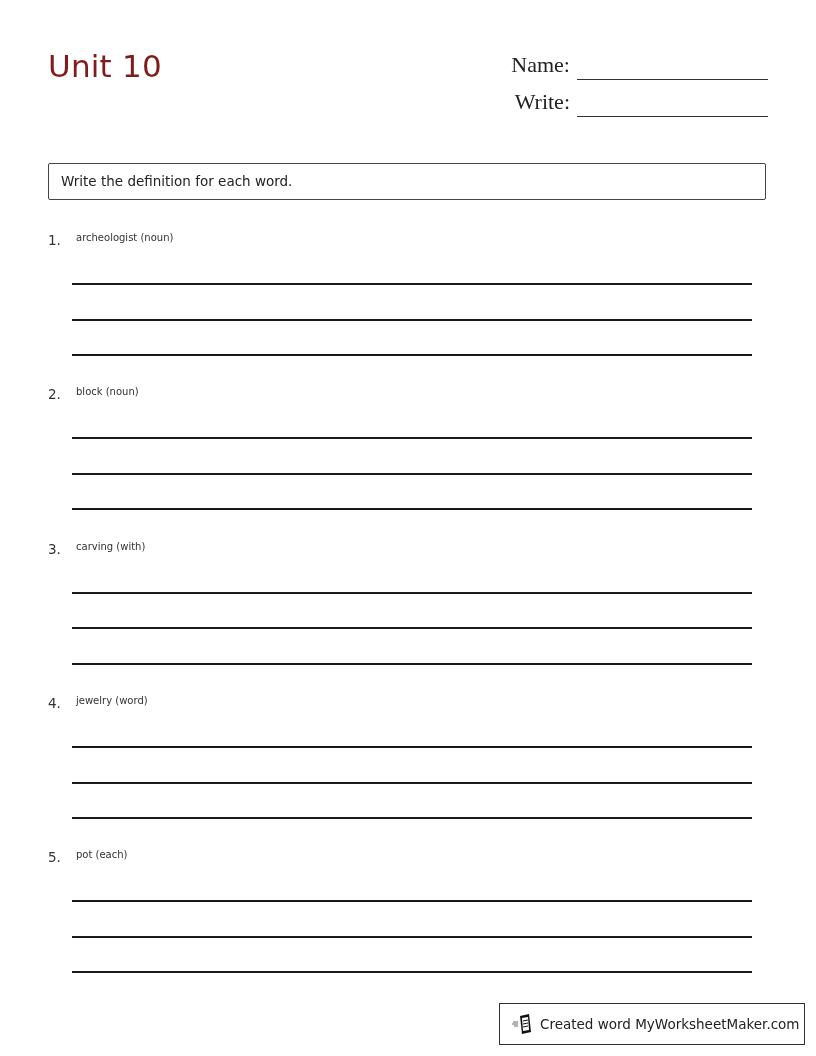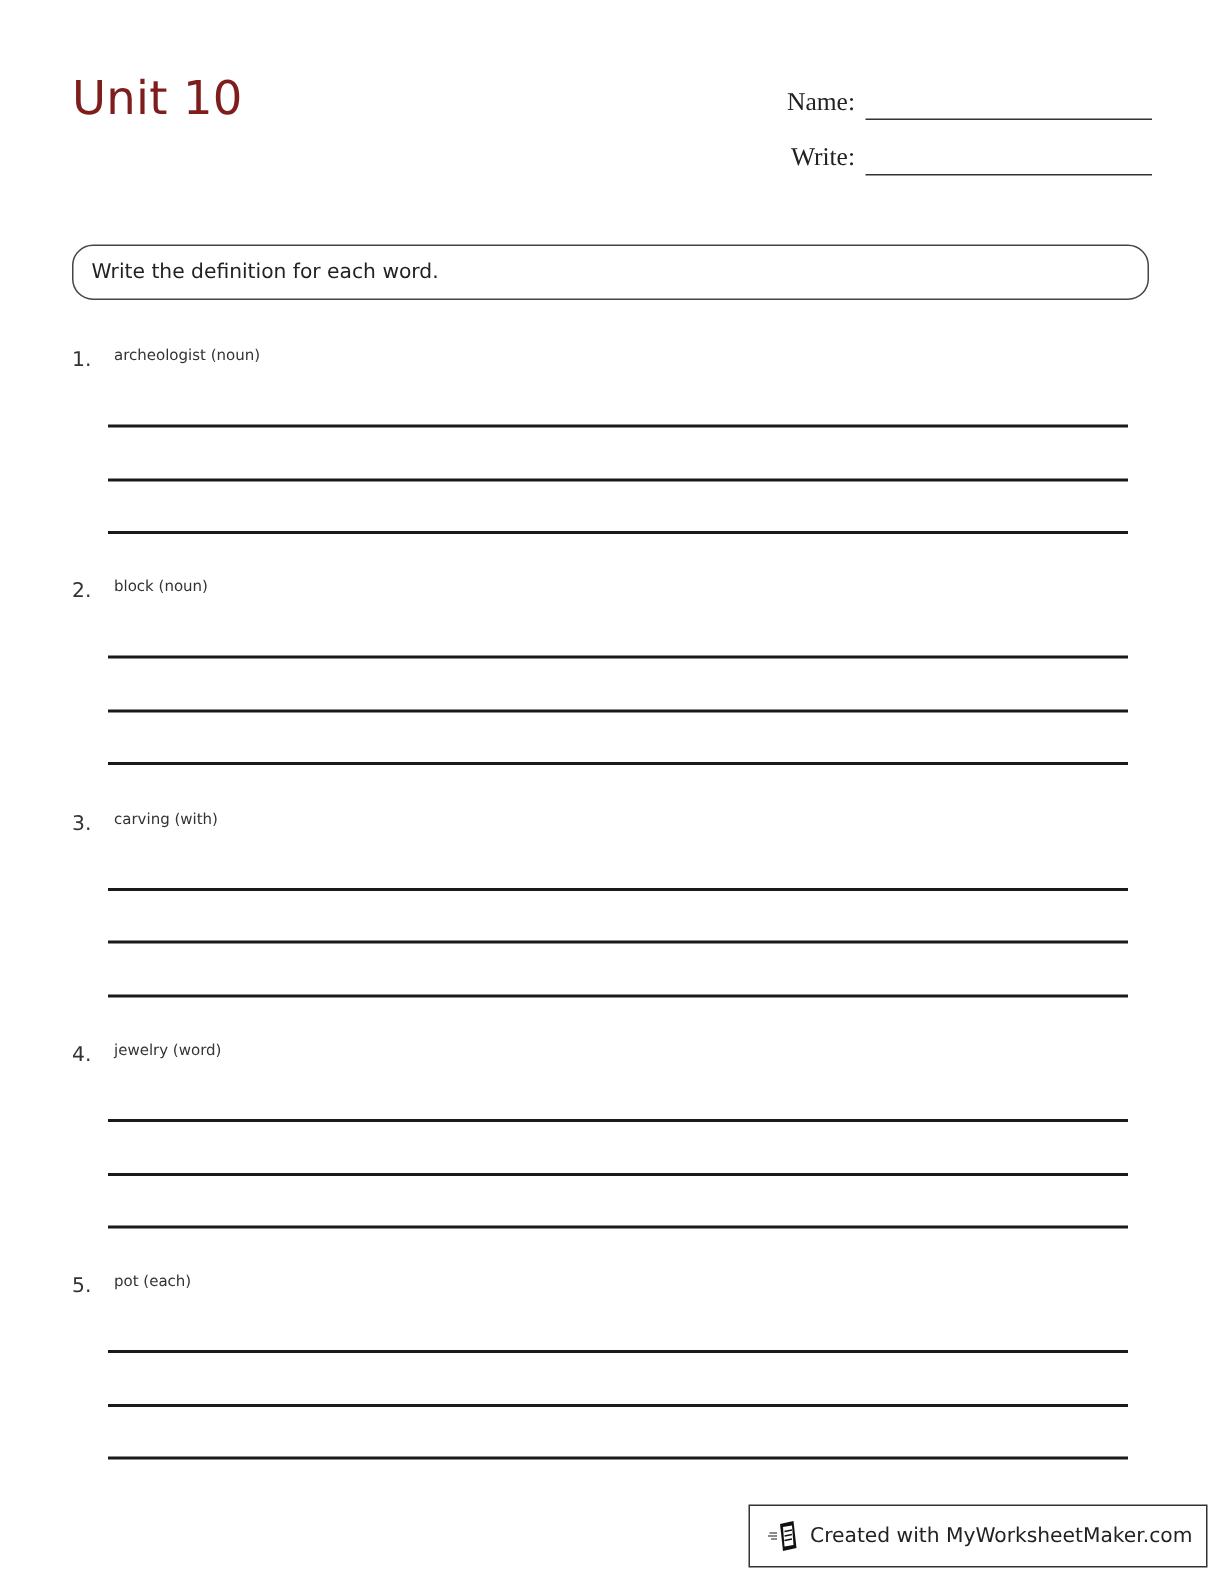--- a/index.html
+++ b/index.html
@@ -1,21 +1,21 @@
 <!DOCTYPE html>
 <html><head>
   <meta charset="utf-8">
   <style>
     html, body { margin: 0; padding: 0; background: #ffffff; }
     body { width: 816px; height: 1056px; position: relative; overflow: hidden; color: #222; }
     .title { position: absolute; left: 48px; top: 48px; font-family: "DejaVu Sans", sans-serif; font-size: 31px; font-weight: normal; color: #7f1d1d; letter-spacing: 0.2px; }
     .field { position: absolute; left: 500px; width: 268px; height: 30px; }
-    .field .lbl { position: absolute; right: 198px; bottom: 2px; font-family: "Liberation Serif", serif; font-size: 17px; color: #222; white-space: nowrap; }
+    .field .lbl { position: absolute; right: 198px; bottom: 2px; font-family: "Liberation Serif", serif; font-size: 22px; color: #222; white-space: nowrap; }
     .field .line { position: absolute; left: 77px; right: 0; bottom: 0; border-bottom: 1.3px solid #333; }
-    .instr { position: absolute; left: 48px; top: 163px; width: 718px; height: 37px; border: 1.3px solid #444; border-radius: 14px; box-sizing: border-box; }
+    .instr { position: absolute; left: 48px; top: 163px; width: 718px; height: 37px; border: 1.3px solid #444; border-radius: 2px; box-sizing: border-box; }
     .instr span { position: absolute; left: 12px; top: 9px; font-family: "DejaVu Sans", sans-serif; font-size: 13.5px; color: #222; }
     .item { position: absolute; left: 48px; width: 720px; height: 140px; }
     .item .num { position: absolute; left: 0; top: 0; font-family: "DejaVu Sans", sans-serif; font-size: 13.5px; color: #333; }
     .item .word { position: absolute; left: 28px; top: 0; font-family: "DejaVu Sans", sans-serif; font-size: 10px; color: #333; }
     .item .wline { position: absolute; left: 24px; width: 680px; height: 0; border-top: 2px solid #1a1a1a; }
     .badge { position: absolute; left: 499px; top: 1003px; width: 306px; height: 42px; border: 1.3px solid #333; box-sizing: border-box; display: flex; align-items: center; padding-left: 12px; }
     .badge .ico { width: 22px; height: 22px; margin-right: 6px; }
     .badge .txt { font-family: "DejaVu Sans", sans-serif; font-size: 13.5px; color: #222; white-space: nowrap; }
   </style>
 </head>
@@ -80,14 +80,14 @@
   <svg class="ico" viewBox="0 0 22 22">
     <line x1="1" y1="9" x2="6" y2="9" stroke="#666" stroke-width="1"></line>
     <line x1="0" y1="11" x2="6" y2="11" stroke="#666" stroke-width="1"></line>
     <line x1="2" y1="13" x2="6" y2="13" stroke="#666" stroke-width="1"></line>
     <polygon points="8,3 17,1 19,19 10,21" fill="#111"></polygon>
     <polygon points="10,5 16,4 17,17 11,18" fill="#fff"></polygon>
     <line x1="11" y1="8" x2="16" y2="7" stroke="#111" stroke-width="1"></line>
     <line x1="11" y1="11" x2="16" y2="10" stroke="#111" stroke-width="1"></line>
     <line x1="11" y1="14" x2="16" y2="13" stroke="#111" stroke-width="1"></line>
   </svg>
-  <span class="txt">Created with MyWorksheetMaker.com</span>
+  <span class="txt">Created word MyWorksheetMaker.com</span>
 </div>
 
 </body></html>

